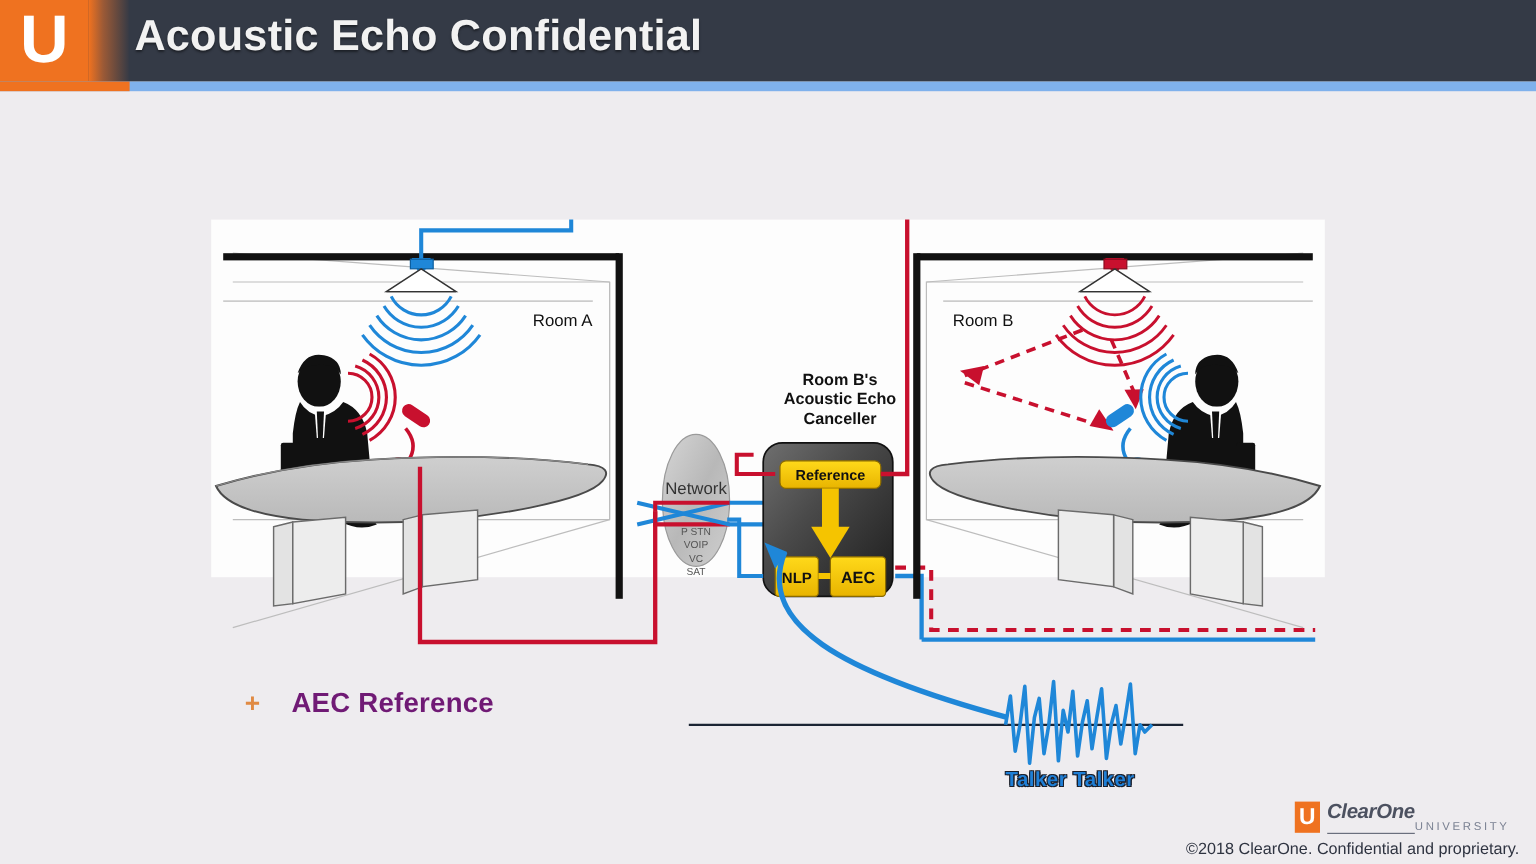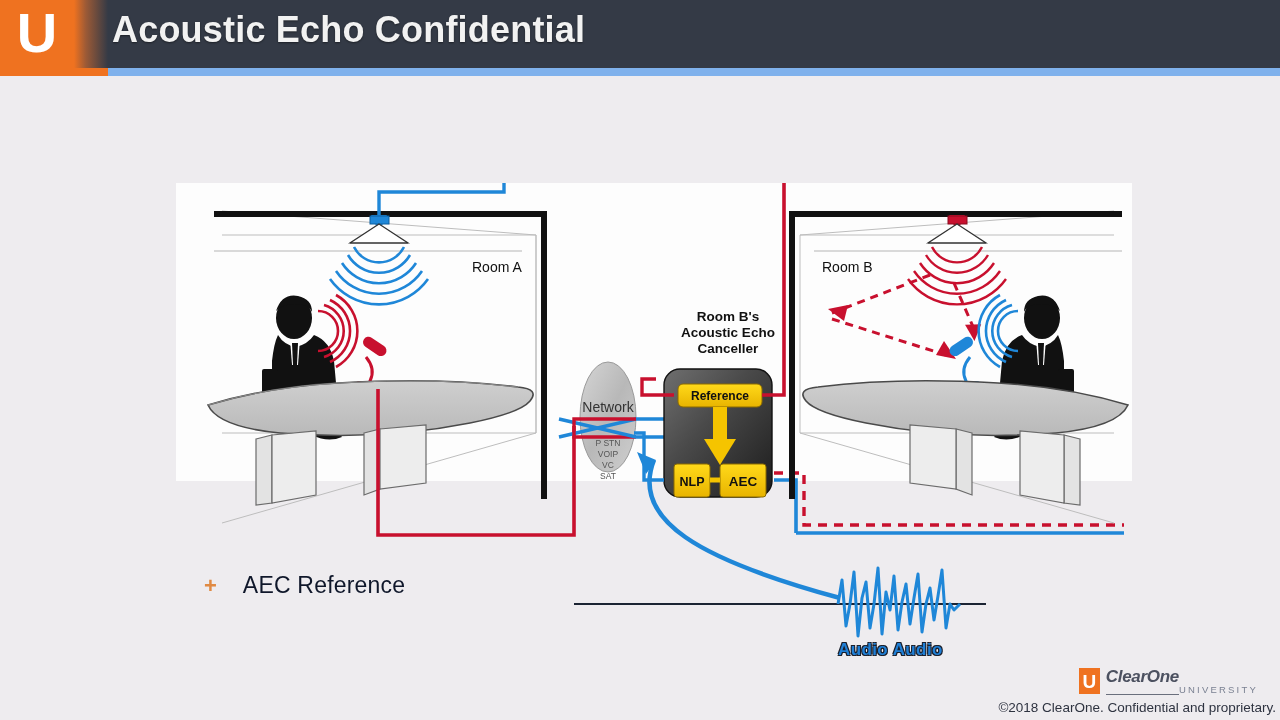--- a/index.html
+++ b/index.html
@@ -40,33 +40,32 @@
     background:#7fb1ec;
   }
   .header-rule-left{
     position:absolute;left:0;top:68px;width:108px;height:8px;
     background:#ef7220;
   }
   
   .panel{
     position:absolute;left:176px;top:183px;width:928px;height:298px;
     background:#fdfdfd;
-    padding-left:28px;
   }
   .panel svg{display:block;}
   
   .bullet-row{
     position:absolute;left:204px;top:572px;
     display:flex;align-items:center;gap:26px;
   }
   .bullet-plus{
     font-size:22px;color:#e08a43;font-weight:bold;line-height:1;
   }
   .bullet-text{
-    font-size:23px;font-weight:normal;color:#0f172a;
+    font-size:23px;font-weight:bold;color:#701a75;
     letter-spacing:.2px;
   }
   
   .wave-block{
     position:absolute;left:570px;top:558px;width:420px;height:105px;
   }
   .wave-label{
     position:absolute;left:838px;top:640px;
     font-size:17px;font-weight:bold;color:#1f7fd6;
     letter-spacing:.4px;
@@ -90,21 +89,21 @@
   .footer-brand{
     font-size:17px;font-weight:bold;font-style:italic;color:#4c5160;
     line-height:1.05;letter-spacing:-.3px;
     border-bottom:1.5px solid #6a6f7d;padding-bottom:1px;
   }
   .footer-sub{
     font-size:9.5px;color:#7a8192;letter-spacing:2.2px;
     margin-top:16px;text-align:right;
   }
   .footer-copy{
-    position:absolute;right:4px;top:700px;
+    position:absolute;right:14px;top:700px;
     font-size:13.5px;color:#2e3340;letter-spacing:0;
     white-space:nowrap;
   }
 </style>
 </head>
 <body>
 
 <div class="header">
   <div class="header-logo">
     <span class="header-logo-u">U</span>
@@ -348,21 +347,21 @@
 <div class="wave-block">
   <svg width="420" height="105" viewBox="0 0 420 105" xmlns="http://www.w3.org/2000/svg">
     <line x1="4" y1="46" x2="416" y2="46" stroke="#1b2433" stroke-width="1.8"></line>
     <path d="M268,46 L272,22 L276,68 L280,46 L284,14 L288,78 L292,40
              L296,24 L300,70 L304,46 L308,10 L312,76 L316,34
              L320,52 L324,18 L328,72 L332,44 L336,26 L340,66
              L344,40 L348,16 L352,74 L356,46 L360,30 L364,62
              L368,38 L372,12 L376,70 L380,46 L384,52 L390,46" fill="none" stroke="#1f87d8" stroke-width="3" stroke-linejoin="round"></path>
   </svg>
 </div>
-<div class="wave-label">Audio Audio</div>
+<div class="wave-label">Talker Talker</div>
 
 <div class="footer-logo">
   <div class="footer-logo-mark">
     <span>U</span>
   </div>
   <div class="footer-logo-words">
     <div class="footer-brand">ClearOne</div>
     <div class="footer-sub">UNIVERSITY</div>
   </div>
 </div>

